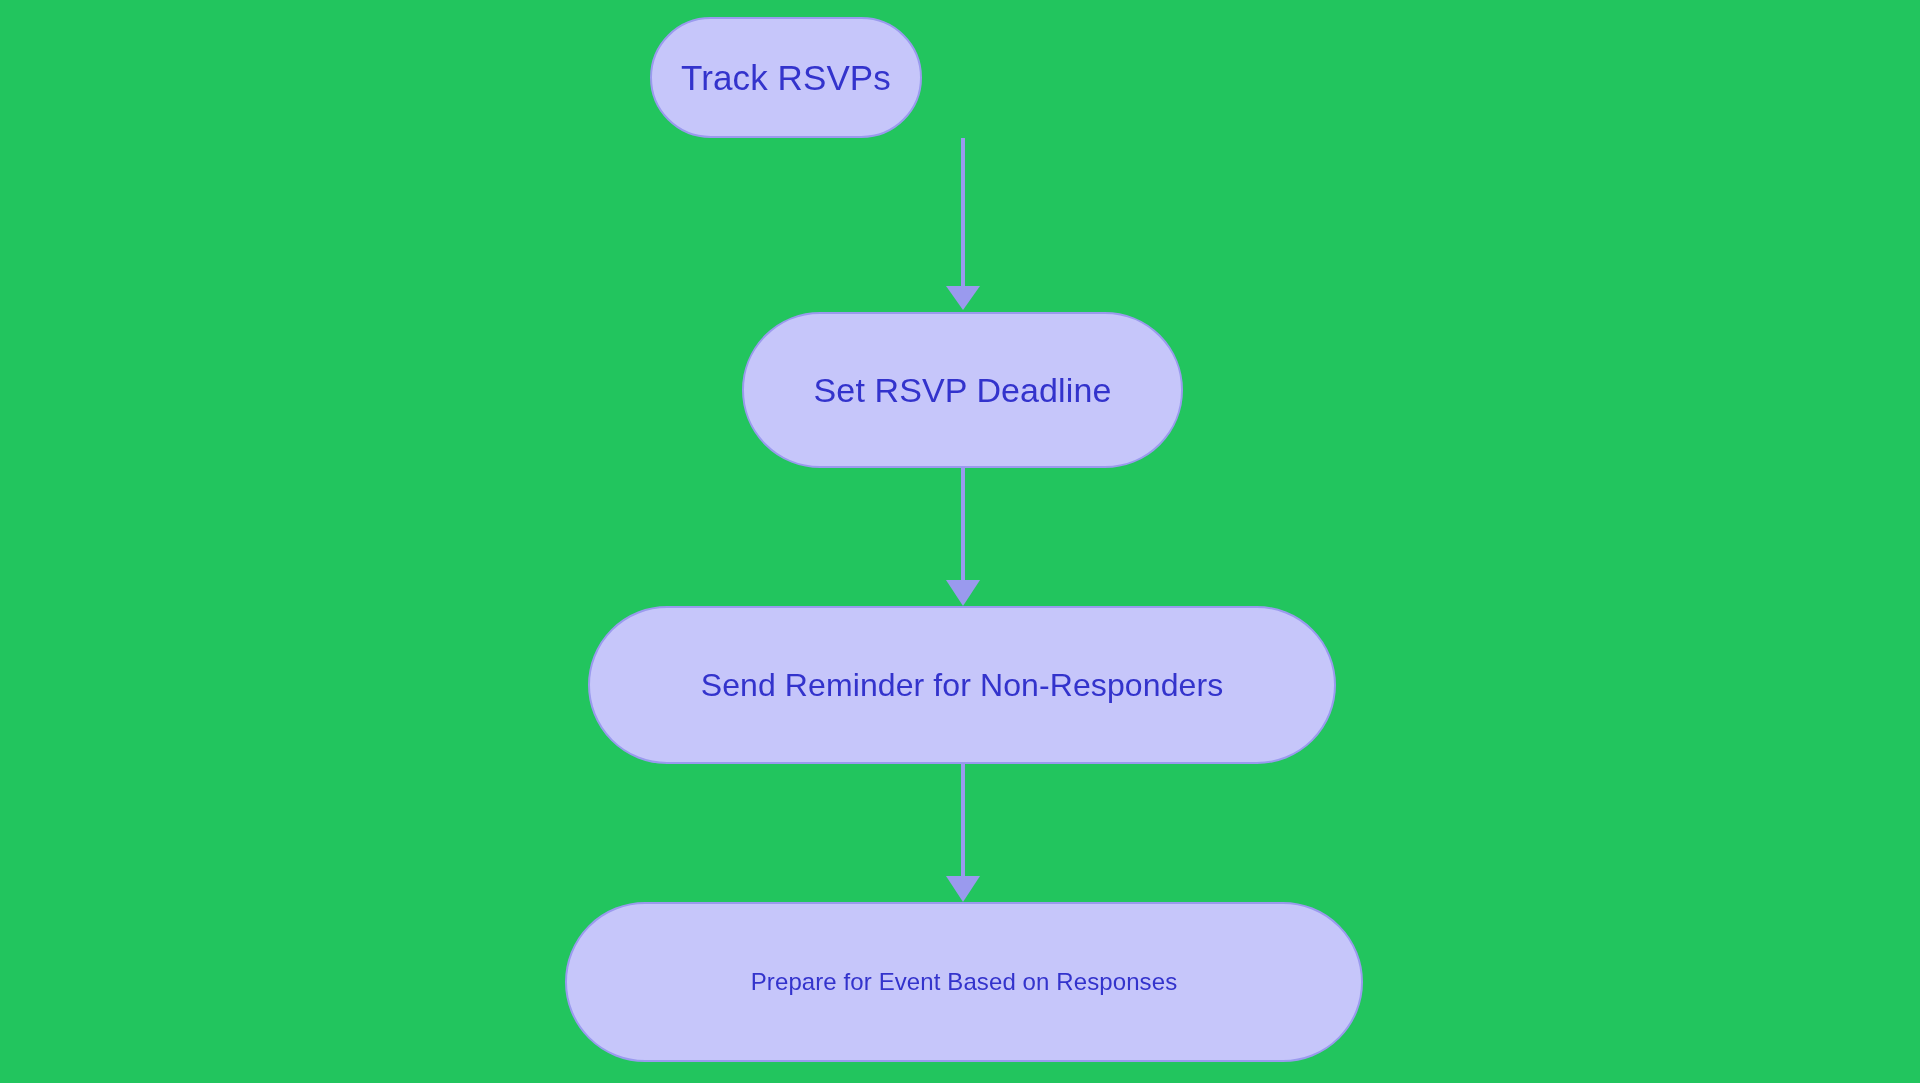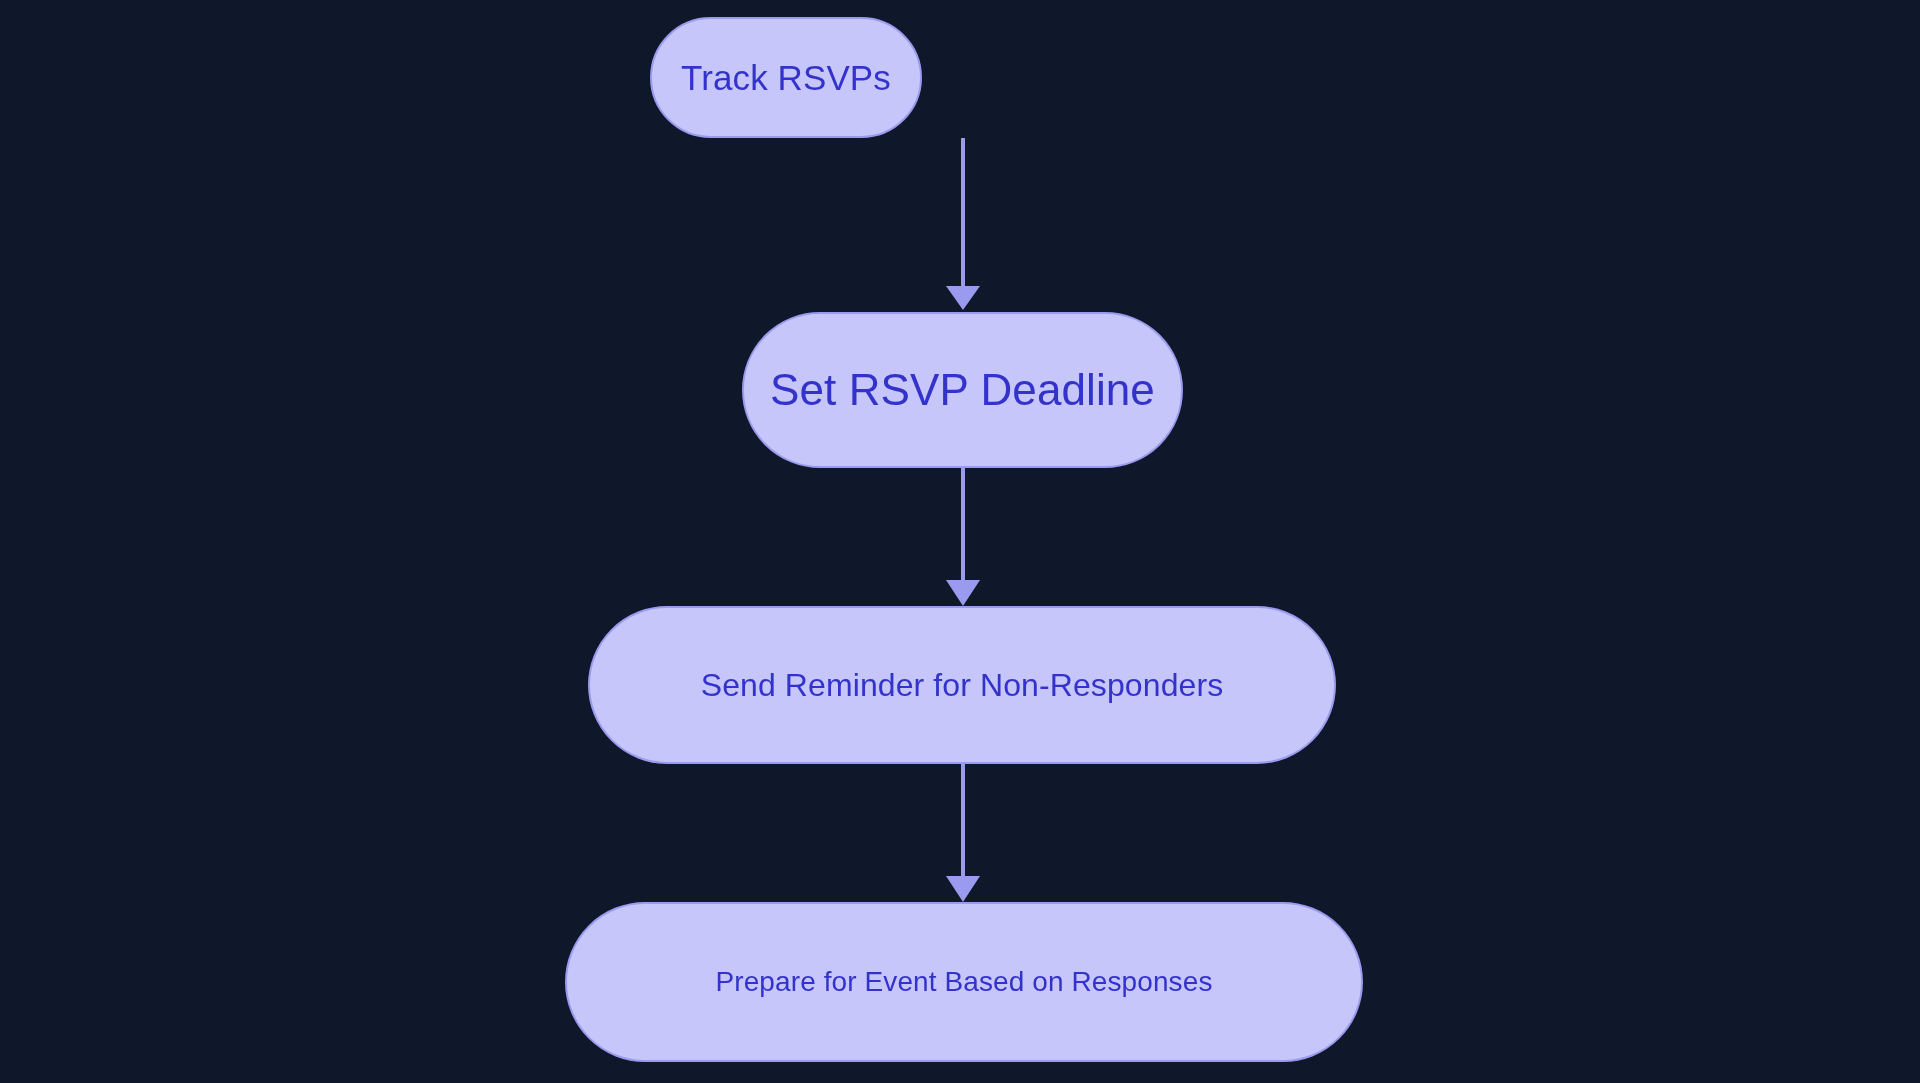--- a/index.html
+++ b/index.html
@@ -48,33 +48,33 @@
   #node-track-rsvps {
     left: 650px;  top: 17px;
     width: 272px; height: 121px;
   }
   #node-track-rsvps .fc-node-label { font-size: 35px; }
 
   #node-set-deadline {
     left: 742px;  top: 312px;
     width: 441px; height: 156px;
   }
-  #node-set-deadline .fc-node-label { font-size: 44px; }
+  #node-set-deadline .fc-node-label { font-size: 34px; }
 
   #node-send-reminder {
     left: 588px;  top: 606px;
     width: 748px; height: 158px;
   }
   #node-send-reminder .fc-node-label { font-size: 32px; }
 
   #node-prepare-event {
     left: 565px;  top: 902px;
     width: 798px; height: 160px;
   }
-  #node-prepare-event .fc-node-label { font-size: 28px; }
+  #node-prepare-event .fc-node-label { font-size: 24px; }
 
   
   .fc-edge {
     position: absolute;
     left: 0;
     top: 0;
     width: 1920px;
     height: 1083px;
     overflow: visible;
     z-index: 1;
@@ -85,21 +85,21 @@
     stroke-width: 4;
     fill: none;
   }
   .fc-edge-head {
     fill: #9a9aee;
   }
 </style>
 </head>
 <body style="background: rgb(255, 255, 255);">
 
-<div id="flowchart-canvas" style="background: #0f172a;">
+<div id="flowchart-canvas" style="background: #22c55e;">
 
   <svg class="fc-edge" viewBox="0 0 1920 1083" xmlns="http://www.w3.org/2000/svg">
     <line class="fc-edge-line" x1="963" y1="138" x2="963" y2="288" style="stroke: rgb(154, 154, 238);"></line>
     <polygon class="fc-edge-head" points="946,286 980,286 963,310" style="fill: rgb(154, 154, 238);"></polygon>
   </svg>
 
   <svg class="fc-edge" viewBox="0 0 1920 1083" xmlns="http://www.w3.org/2000/svg">
     <line class="fc-edge-line" x1="963" y1="468" x2="963" y2="582" style="stroke: rgb(154, 154, 238);"></line>
     <polygon class="fc-edge-head" points="946,580 980,580 963,606" style="fill: rgb(154, 154, 238);"></polygon>
   </svg>

